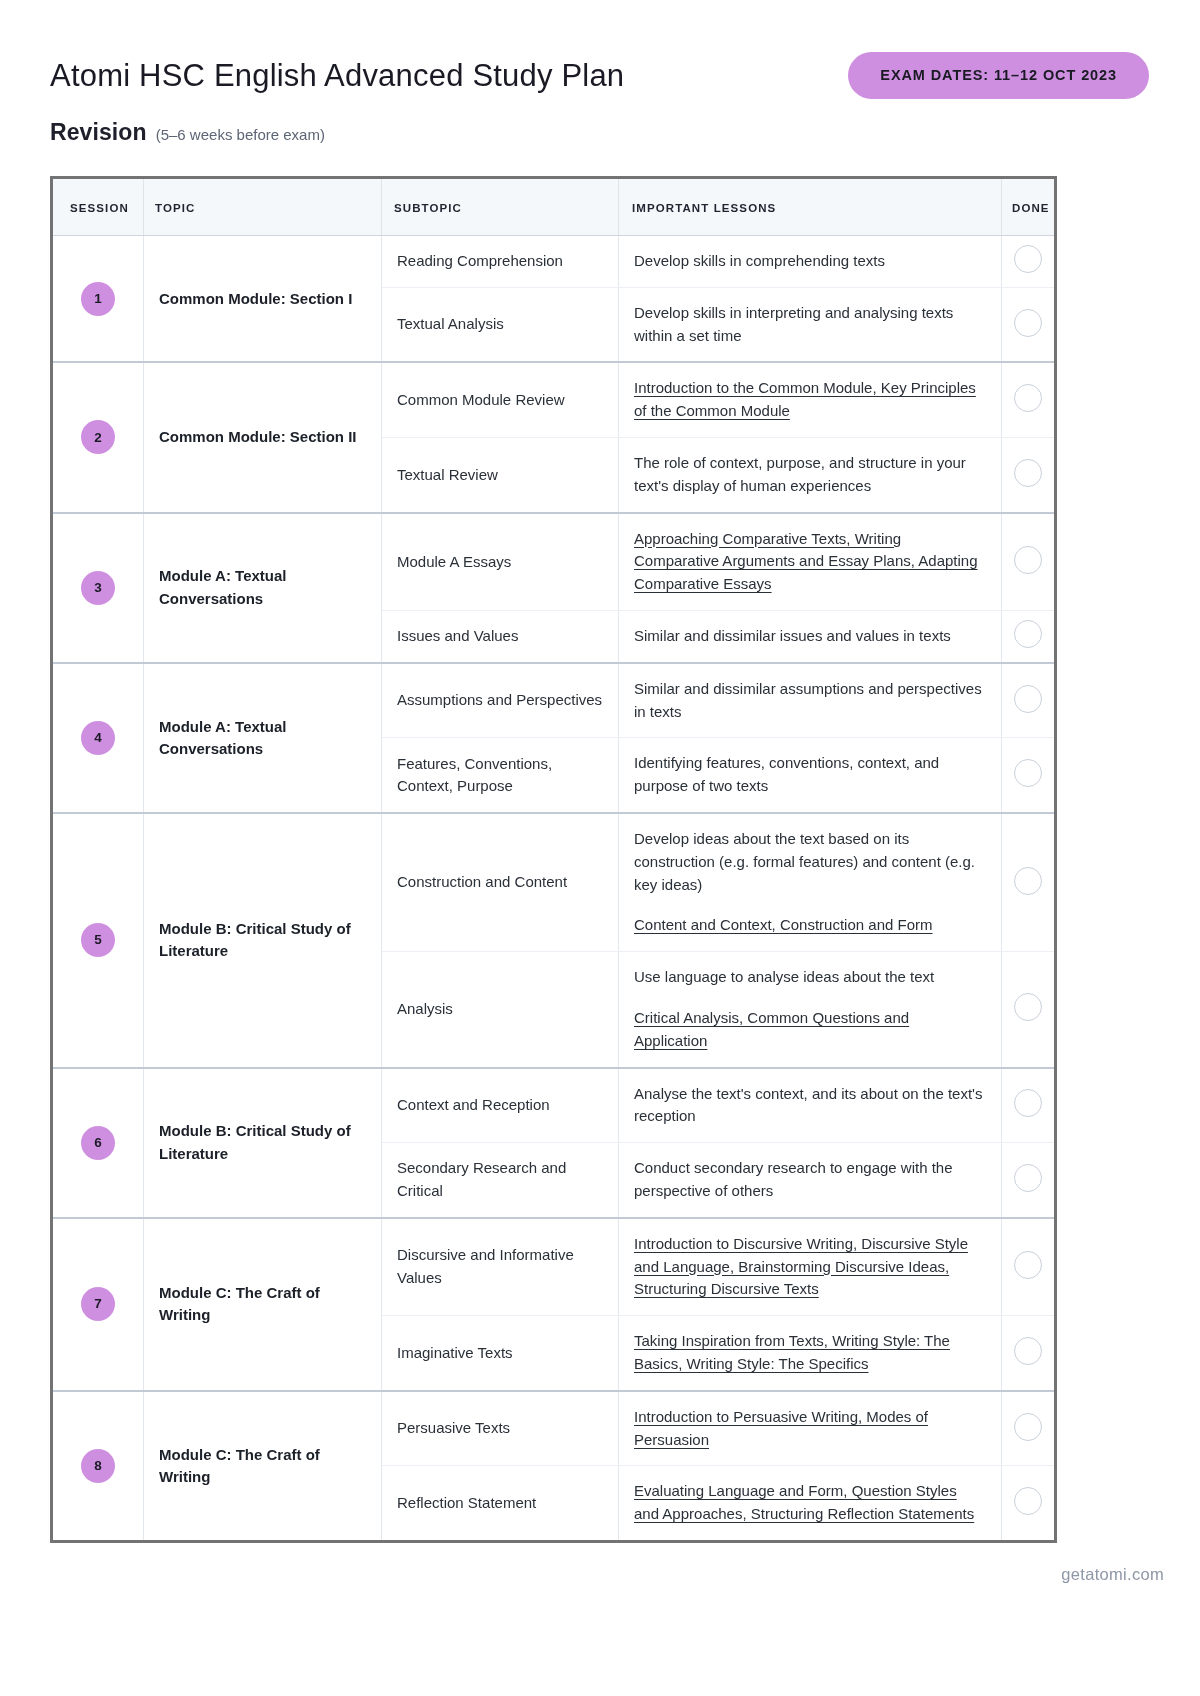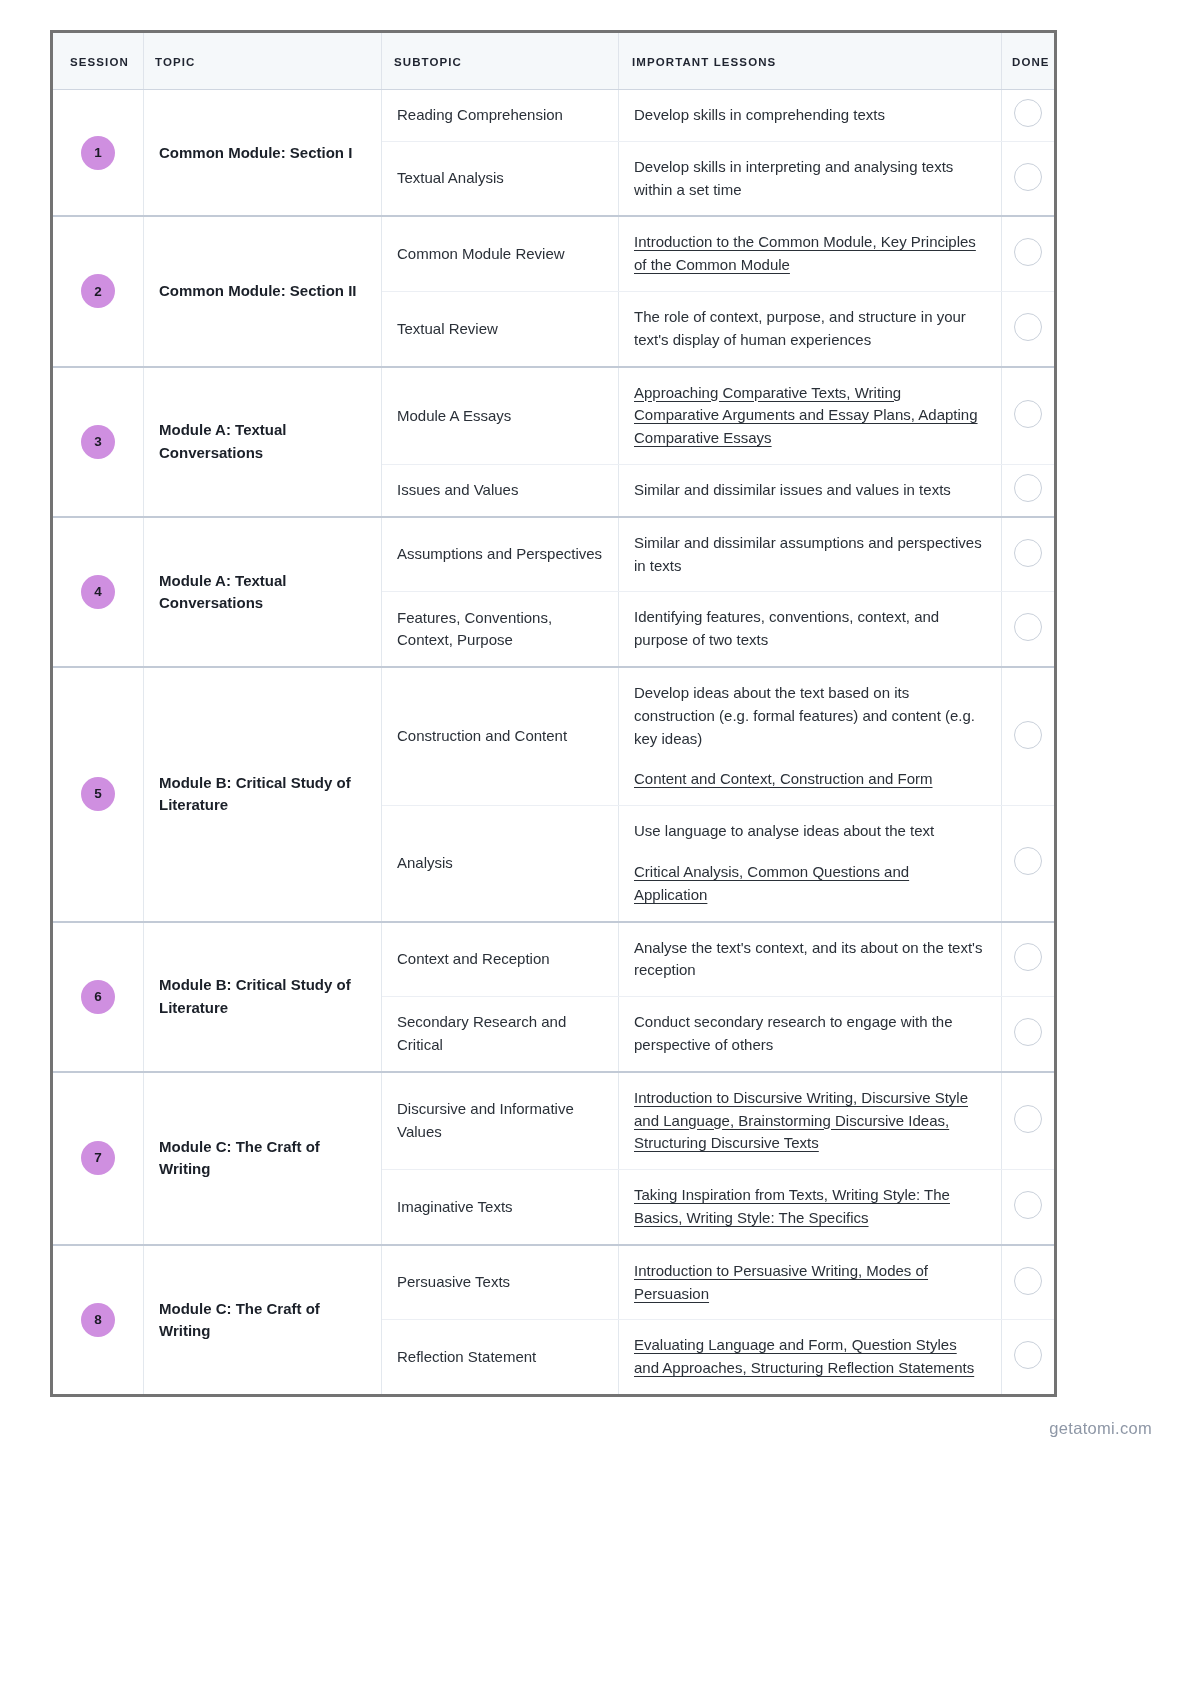--- a/index.html
+++ b/index.html
@@ -171,35 +171,43 @@
   .done-circle {
     width: 28px; height: 28px;
     border-radius: 50%;
     border: 1.4px solid #c9d0da;
     display: inline-block;
     background: #fff;
   }
 
   
   .footer {
-    padding: 22px 48px 0 0;
+    padding: 22px 36px 0 0;
     text-align: right;
   }
   .footer-brand {
     font-size: 16.5px;
     color: #8e97a6;
     letter-spacing: 0.3px;
   }
 </style>
 </head>
 <body>
 
 <div class="page">
 
-
+  <div class="header-row">
+    <div class="page-title">Atomi HSC English Advanced Study Plan</div>
+    <div class="exam-badge">EXAM DATES: 11–12 OCT 2023</div>
+  </div>
+
+  <div class="section-head">
+    <span class="section-title">Revision</span>
+    <span class="section-sub">(5–6 weeks before exam)</span>
+  </div>
 
   <div class="table-wrap">
     <table class="plan">
       <colgroup>
         <col class="c-session">
           <col class="c-topic">
           <col class="c-sub">
           <col class="c-lessons">
           <col class="c-done">
       </colgroup>

